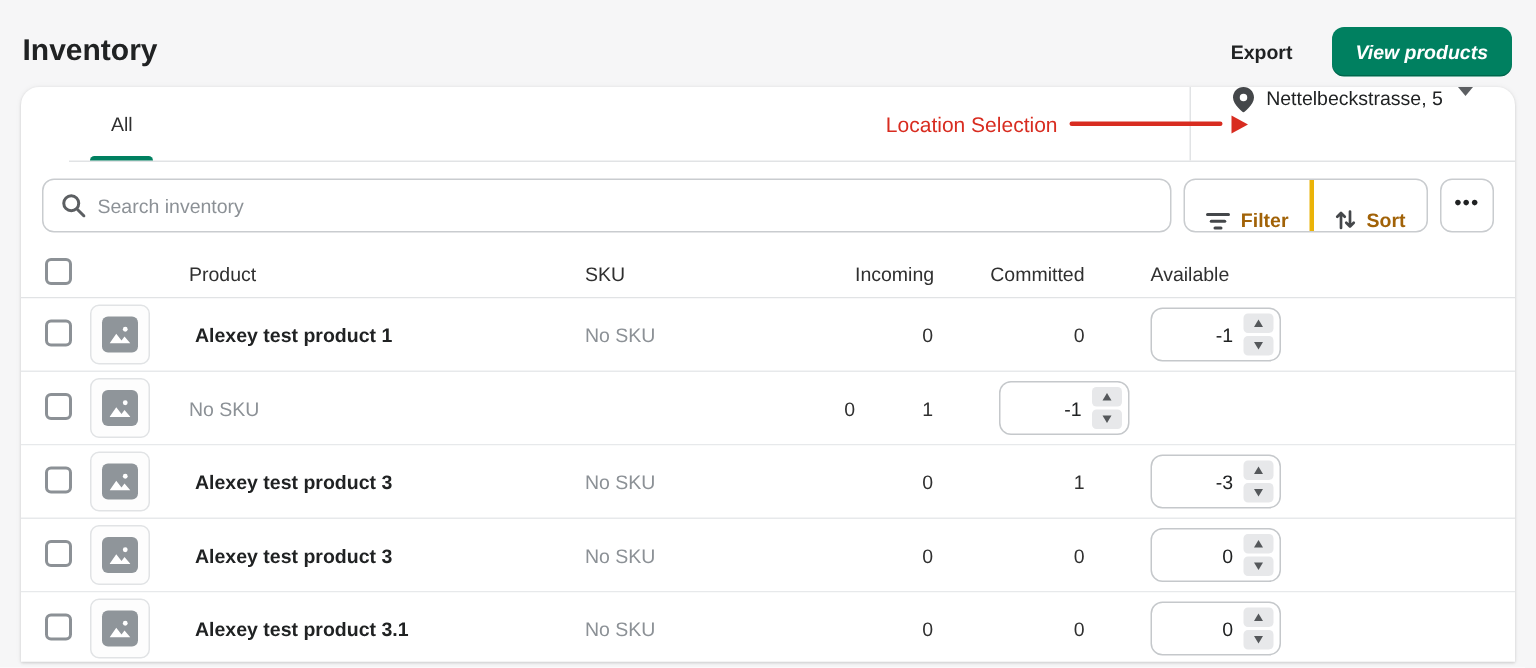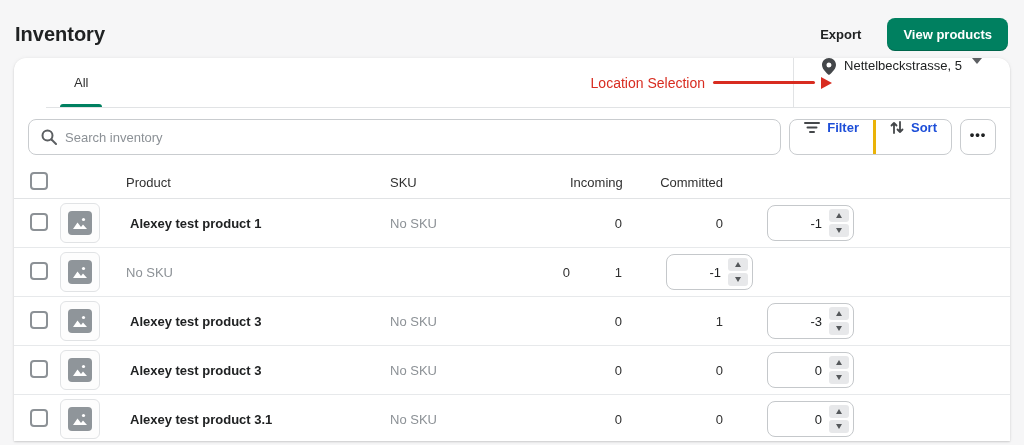--- a/index.html
+++ b/index.html
@@ -19,20 +19,21 @@
   .plain-btn {
     background:none; border:none; font-family:inherit;
     font-size:13px; font-weight:600; color:#202223;
     padding:8px 10px; cursor:pointer; border-radius:8px;
   }
   .primary-btn {
     background:#008060; color:#ffffff; border:none; font-family:inherit;
     font-size:13px; font-weight:600; padding:9px 16px;
     border-radius:8px; cursor:pointer; margin-left:8px;
     box-shadow:inset 0 -1px 0 rgba(0,0,0,.2);
+    font-style:italic;
   }
   
   .card {
     margin:0 14px; background:#ffffff;
     border-radius:12px 12px 0 0;
     box-shadow:0 1px 2px rgba(0,0,0,.15), 0 0 4px rgba(0,0,0,.05);
     height:383px; overflow:hidden; position:relative;
   }
   
   .tab-row {
@@ -84,23 +85,23 @@
   .search-box input {
     flex:1; border:none; outline:none; font-family:inherit;
     font-size:13px; color:#8b5cf6; background:transparent;
   }
   .search-box input::placeholder { color:#8c9196; }
   .seg-group {
     display:flex; border:1px solid #c9cccf; border-radius:8px;
     overflow:hidden; height:36px; background:#fff;
   }
   .seg-btn {
-    display:flex; align-items:flex-start; gap:7px; padding:0 14px;
+    display:flex; align-items:flex-end; gap:7px; padding:0 14px;
     background:none; border:none; font-family:inherit;
-    font-size:13px; font-weight:600; color:#1d4ed8; cursor:pointer;
+    font-size:13px; font-weight:600; color:#a16207; cursor:pointer;
   }
   .seg-btn + .seg-btn { border-left:3px solid #eab308; }
   .more-btn {
     width:36px; height:36px; border:1px solid #c9cccf; border-radius:8px;
     background:#fff; cursor:pointer; font-size:13px; font-weight:700;
     color:#202223; letter-spacing:1px; line-height:1; padding-bottom:6px;
   }
   
   .thead, .trow {
     display:grid;
@@ -233,20 +234,21 @@
     </button>
   </div>
 
   <div class="thead">
     <div class="cell c-check"><span class="checkbox"></span></div>
     <div class="cell"></div>
     <div class="cell">Product</div>
     <div class="cell">SKU</div>
     <div class="cell c-incoming">Incoming</div>
     <div class="cell c-committed">Committed</div>
+    <div class="cell c-available">Available</div>
   </div>
 
   <div>
   <div class="trow">
     <div class="cell c-check"><span class="checkbox"></span></div>
     <div class="cell">
       <span class="thumb">
         <span class="thumb-inner">
           <svg width="14" height="12" viewBox="0 0 14 12">
                 <path d="M0 12 4.5 5.5 8 10l2-2.6L14 12z" fill="#ffffff"></path>

